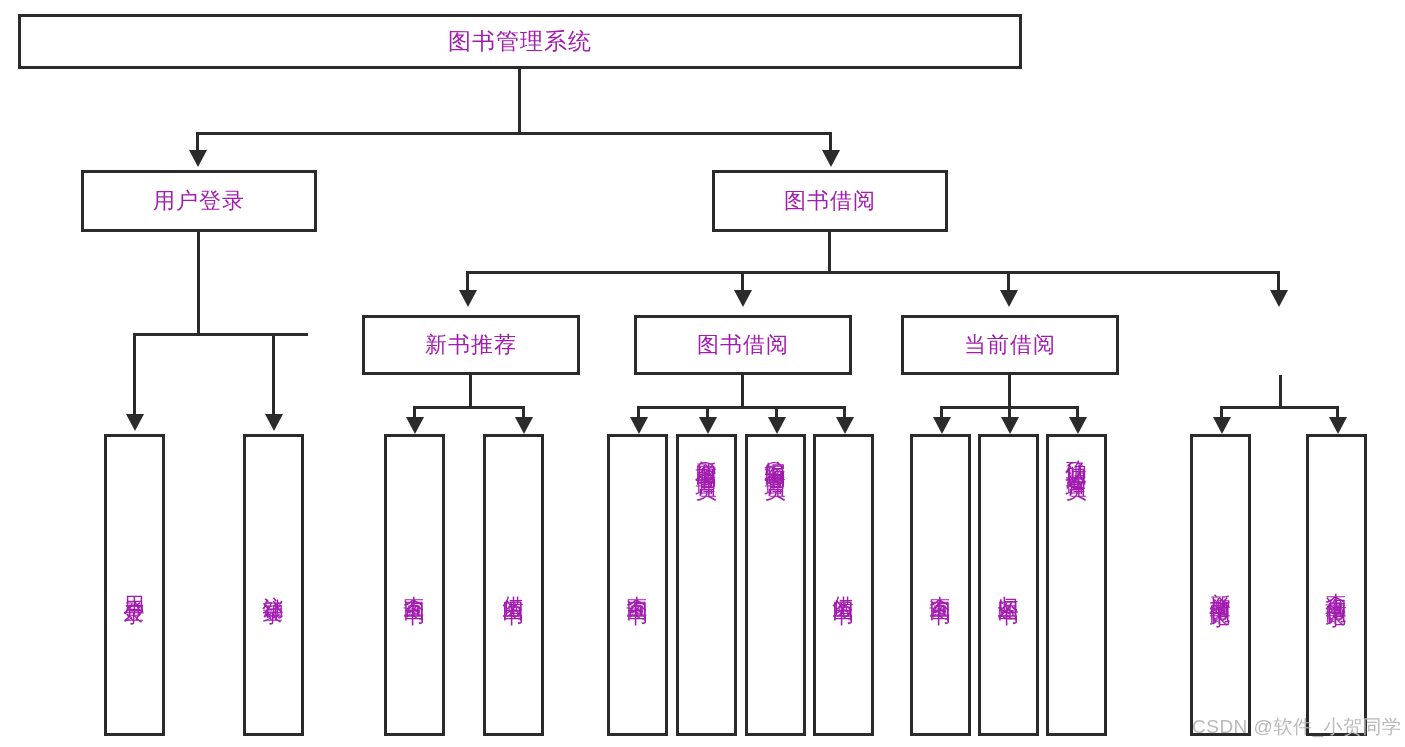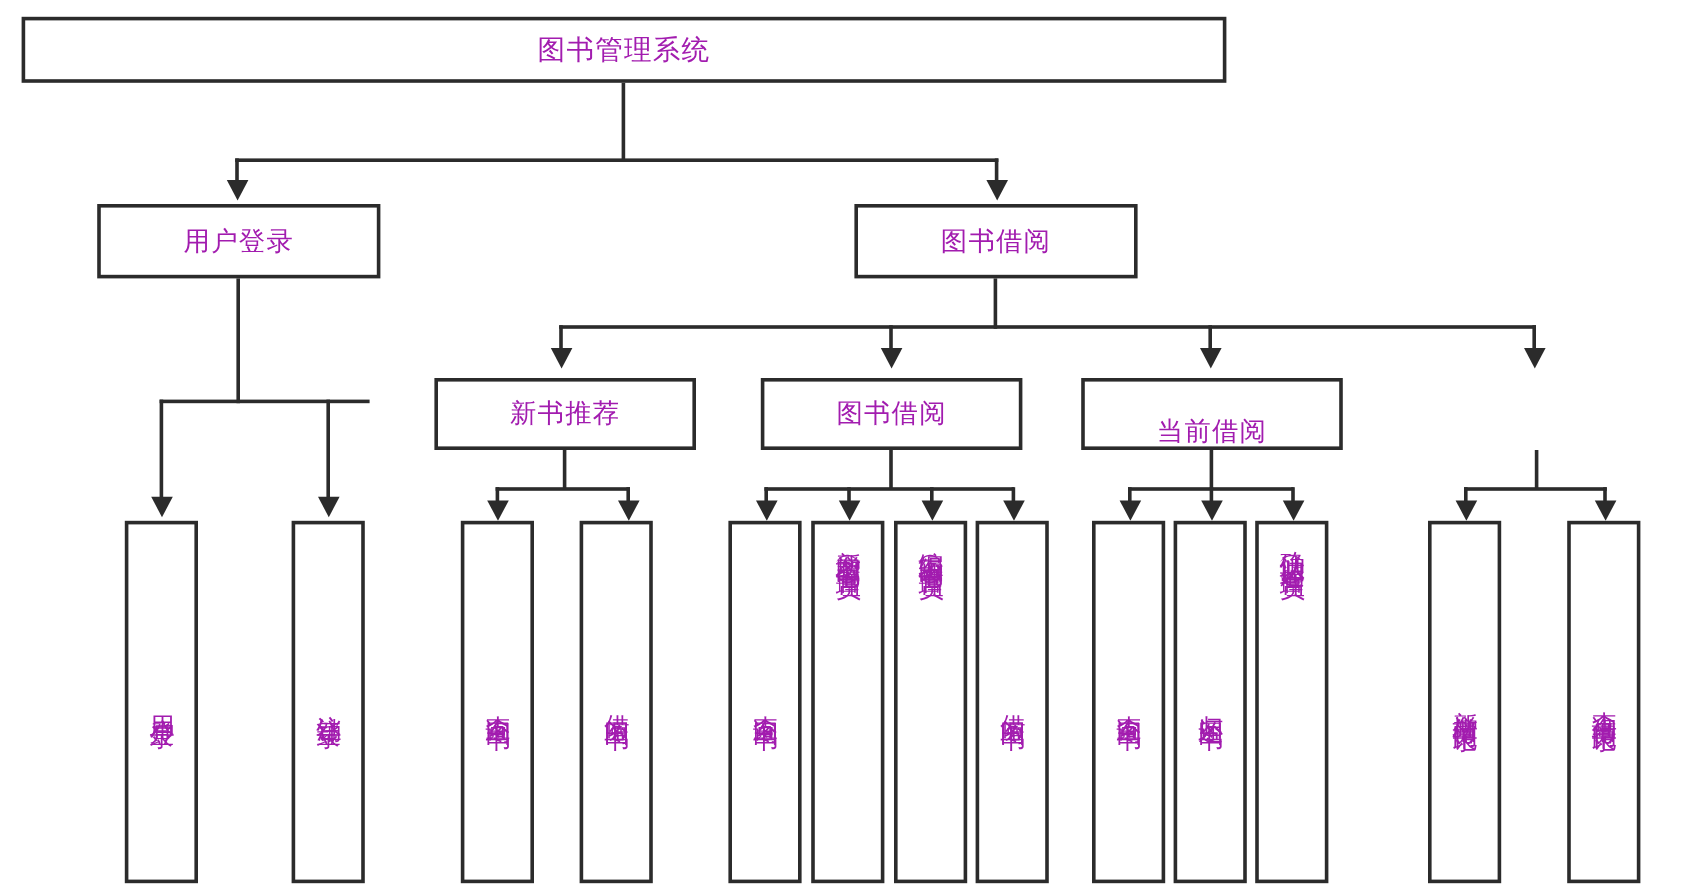--- a/index.html
+++ b/index.html
@@ -120,21 +120,21 @@
   <div class="arrow" style="left:1000px; top:290px;"></div>
   <div class="conn v" style="left:1277px; top:271px; height:22px;"></div>
   <div class="arrow" style="left:1270px; top:290px;"></div>
 
   <div class="node lvl3" style="left:634px; top:315px; width:218px; height:60px;">
     <span class="node-label">图书借阅</span>
   </div>
   <div class="node lvl3" style="left:362px; top:315px; width:218px; height:60px;">
     <span class="node-label">新书推荐</span>
   </div>
-  <div class="node lvl3" style="left:901px; top:315px; width:218px; height:60px;align-items:flex-end;">
+  <div class="node lvl3" style="left:901px; top:315px; width:218px; height:60px;">
     <span class="node-label">当前借阅</span>
   </div>
 
   <div class="conn v" style="left:469px; top:375px; height:33px;"></div>
   <div class="conn h" style="left:413px; top:406px; width:112px;"></div>
   <div class="conn v" style="left:413px; top:406px; height:13px;"></div>
   <div class="arrow" style="left:406px; top:417px;"></div>
   <div class="conn v" style="left:522px; top:406px; height:13px;"></div>
   <div class="arrow" style="left:515px; top:417px;"></div>
 
@@ -202,14 +202,15 @@
     <span class="node-label">确认归还（管理员）</span>
   </div>
 
   <div class="node leaf centered" style="left:1190px; top:434px; width:61px; height:302px;">
     <span class="node-label">新增借阅记录</span>
   </div>
   <div class="node leaf centered" style="left:1306px; top:434px; width:61px; height:302px;">
     <span class="node-label">查询借阅记录</span>
   </div>
 
+  <div class="watermark" style="left:1192px; top:714px;">CSDN @软件_小贺同学</div>
 
 </div>
 
 </body></html>

